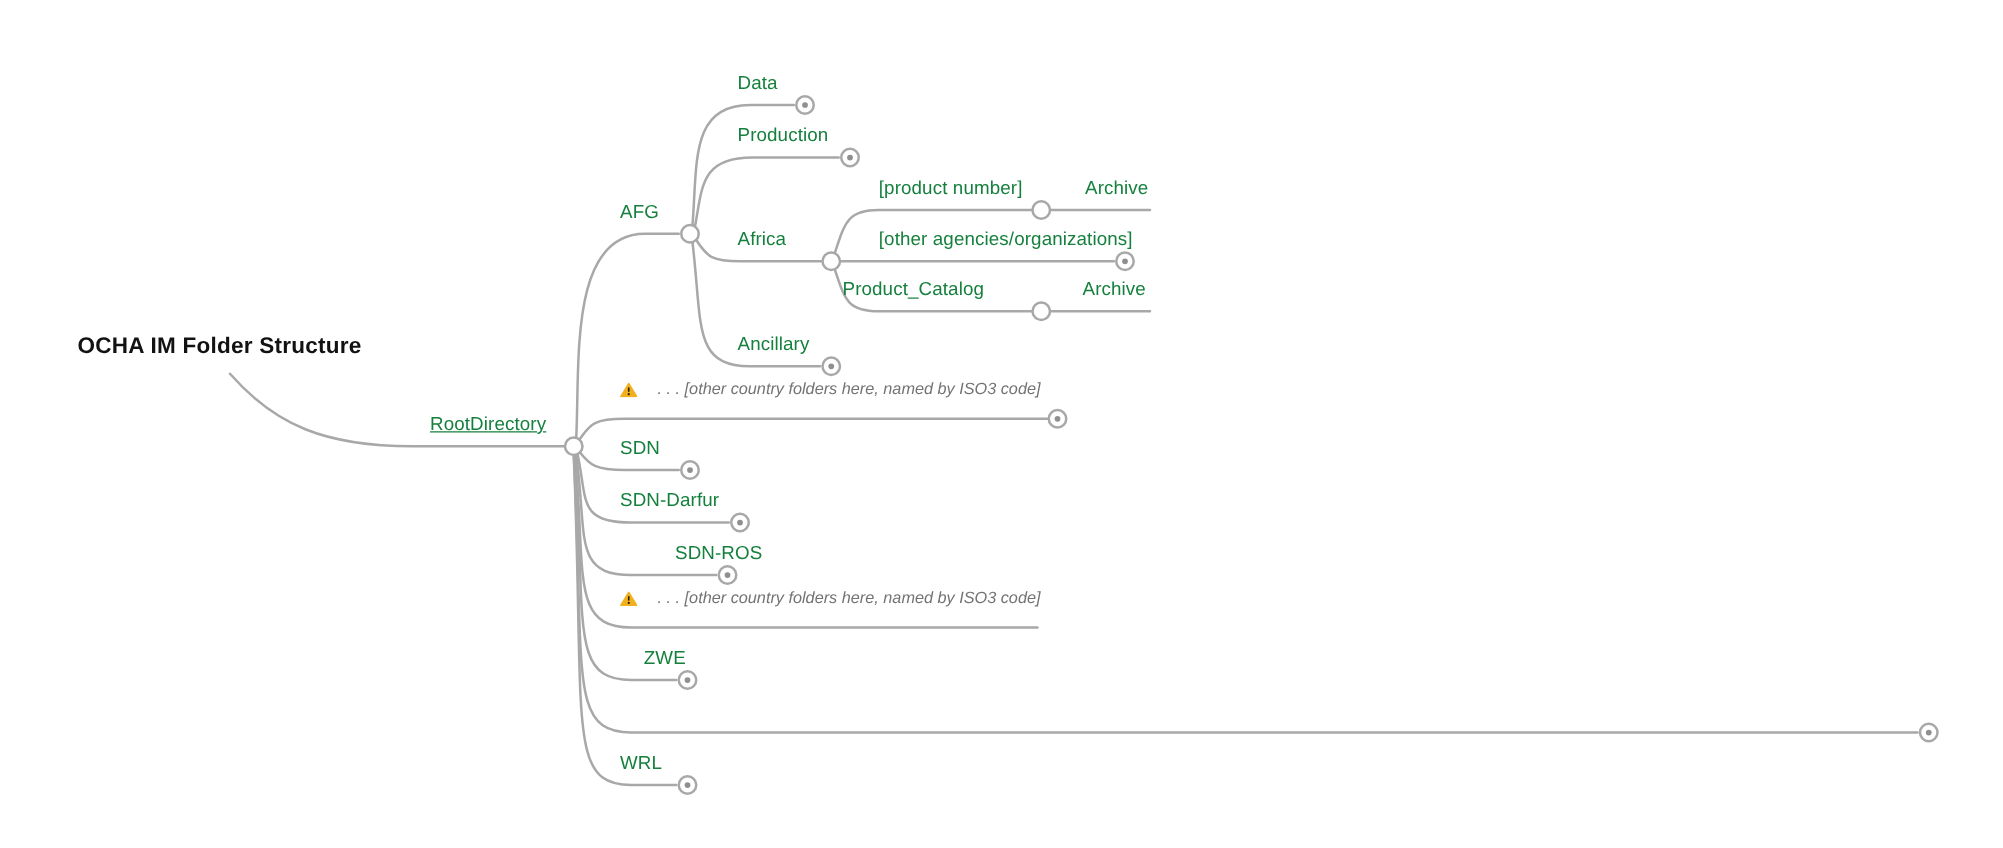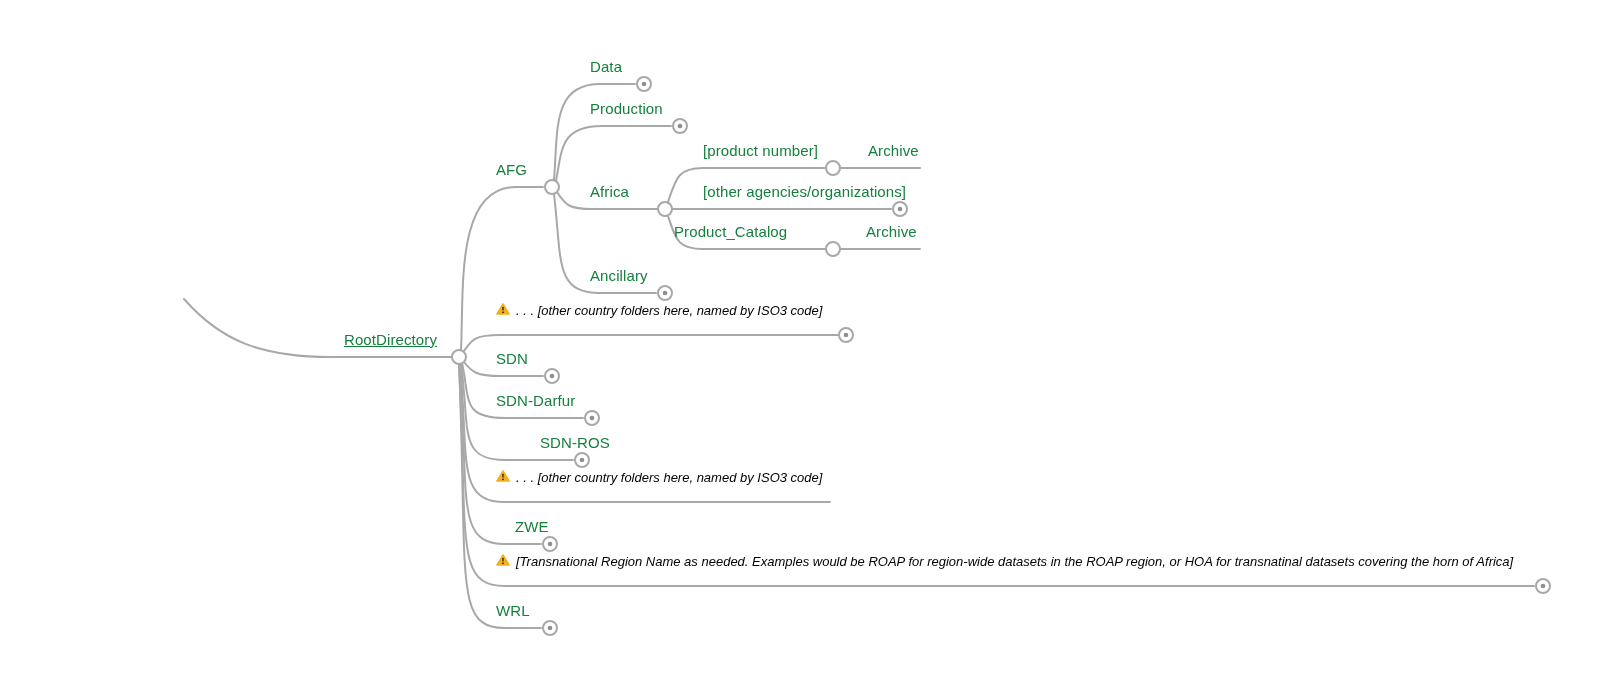--- a/index.html
+++ b/index.html
@@ -2,21 +2,21 @@
 <html><head>
 <meta charset="utf-8">
 <style>
   html,body{margin:0;padding:0;background:#ffffff;}
   body{width:1602px;height:678px;overflow:hidden;font-family:"Liberation Sans",sans-serif;}
   #canvas{position:relative;width:1602px;height:678px;background:#ffffff;}
   #wires{position:absolute;left:0;top:0;}
   .lbl{position:absolute;font-size:15px;line-height:15px;color:#15803d;white-space:nowrap;letter-spacing:.1px;}
   .lbl.it{}
   .title{position:absolute;font-size:18px;font-weight:700;color:#121212;white-space:nowrap;letter-spacing:.2px;}
-  .warnrow{position:absolute;display:flex;align-items:flex-start;gap:6px;font-size:13px;color:#000000;white-space:nowrap;}
+  .warnrow{position:absolute;display:flex;align-items:flex-end;gap:16px;font-size:13px;color:#737373;white-space:nowrap;}
   .warnrow .txt{font-style:italic;}
   .warnrow svg{flex:0 0 auto;display:block;}
 </style>
 </head>
 <body>
 
 <div id="canvas">
 
   <svg id="wires" width="1602" height="678" viewBox="0 0 1602 678">
     <g stroke="#a8a8a8" stroke-width="2" fill="none" stroke-linecap="round">
@@ -72,20 +72,21 @@
       <circle cx="846" cy="335" r="2.3"></circle>
       <circle cx="552" cy="376" r="2.3"></circle>
       <circle cx="592" cy="418" r="2.3"></circle>
       <circle cx="582" cy="460" r="2.3"></circle>
       <circle cx="550" cy="544" r="2.3"></circle>
       <circle cx="1543" cy="586" r="2.3"></circle>
       <circle cx="550" cy="628" r="2.3"></circle>
     </g>
   </svg>
 
+  <div class="title" style="left:62px;top:266px;">OCHA IM Folder Structure</div>
 
   <div class="lbl" style="left:344px;top:332px;text-decoration:underline;">RootDirectory</div>
 
   <div class="lbl" style="left:496px;top:162px;">AFG</div>
   <div class="warnrow" style="left:496px;top:303px;">
     <svg width="14" height="12" viewBox="0 0 14 12">
         <path d="M7 0.9 L13.2 11.1 H0.8 Z" fill="#f2b01e" stroke="#f2b01e" stroke-width="1.4" stroke-linejoin="round"></path>
         <rect x="6.35" y="3.7" width="1.3" height="3.9" rx="0.6" fill="#2b2103"></rect>
         <circle cx="7" cy="9.3" r="0.9" fill="#2b2103"></circle>
       </svg>
@@ -96,28 +97,20 @@
   <div class="lbl" style="left:496px;top:435px;margin-left:44px;">SDN-ROS</div>
   <div class="warnrow" style="left:496px;top:470px;">
     <svg width="14" height="12" viewBox="0 0 14 12">
         <path d="M7 0.9 L13.2 11.1 H0.8 Z" fill="#f2b01e" stroke="#f2b01e" stroke-width="1.4" stroke-linejoin="round"></path>
         <rect x="6.35" y="3.7" width="1.3" height="3.9" rx="0.6" fill="#2b2103"></rect>
         <circle cx="7" cy="9.3" r="0.9" fill="#2b2103"></circle>
       </svg>
     <span class="txt">. . .  [other country folders here, named by ISO3 code]</span>
   </div>
   <div class="lbl" style="left:515px;top:519px;">ZWE</div>
-  <div class="warnrow" style="left:496px;top:554px;">
-    <svg width="14" height="12" viewBox="0 0 14 12">
-        <path d="M7 0.9 L13.2 11.1 H0.8 Z" fill="#f2b01e" stroke="#f2b01e" stroke-width="1.4" stroke-linejoin="round"></path>
-        <rect x="6.35" y="3.7" width="1.3" height="3.9" rx="0.6" fill="#2b2103"></rect>
-        <circle cx="7" cy="9.3" r="0.9" fill="#2b2103"></circle>
-      </svg>
-    <span class="txt">[Transnational Region Name as needed.  Examples would be ROAP for region-wide datasets in the ROAP region, or HOA for transnatinal datasets covering the horn of Africa]</span>
-  </div>
   <div class="lbl" style="left:496px;top:603px;">WRL</div>
 
   <div class="lbl" style="left:590px;top:59px;">Data</div>
   <div class="lbl" style="left:590px;top:101px;">Production</div>
   <div class="lbl" style="left:590px;top:184px;">Africa</div>
   <div class="lbl" style="left:590px;top:268px;">Ancillary</div>
 
   <div class="lbl it" style="left:703px;top:143px;">[product number]</div>
   <div class="lbl" style="left:868px;top:143px;">Archive</div>
   <div class="lbl it" style="left:703px;top:184px;">[other agencies/organizations]</div>

